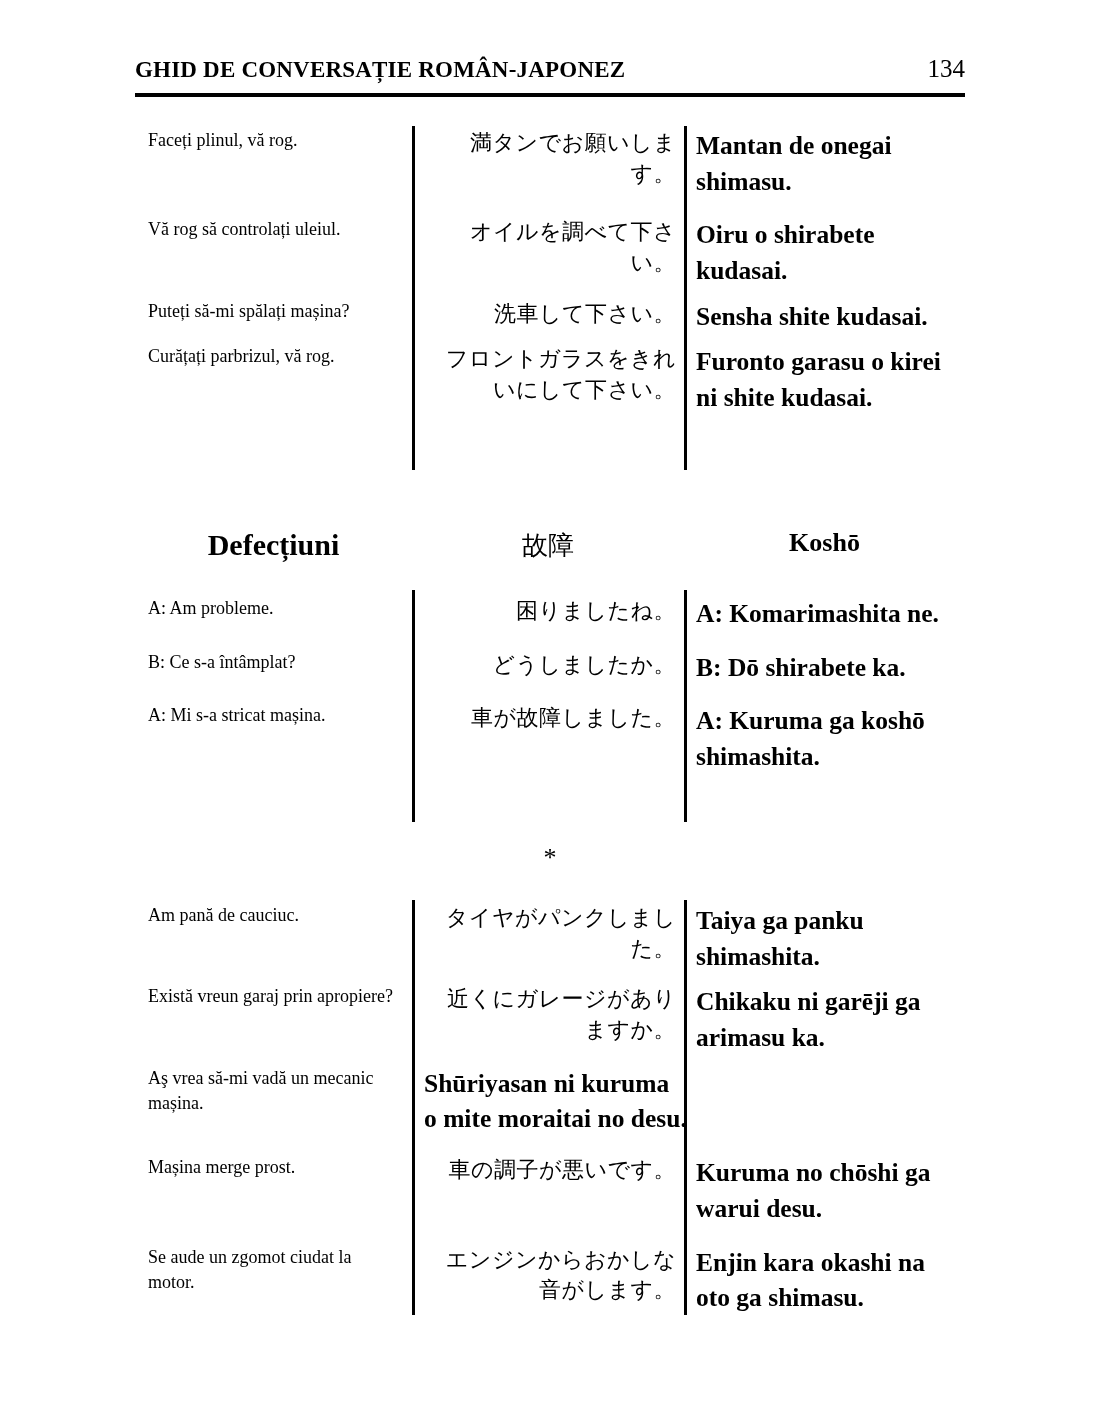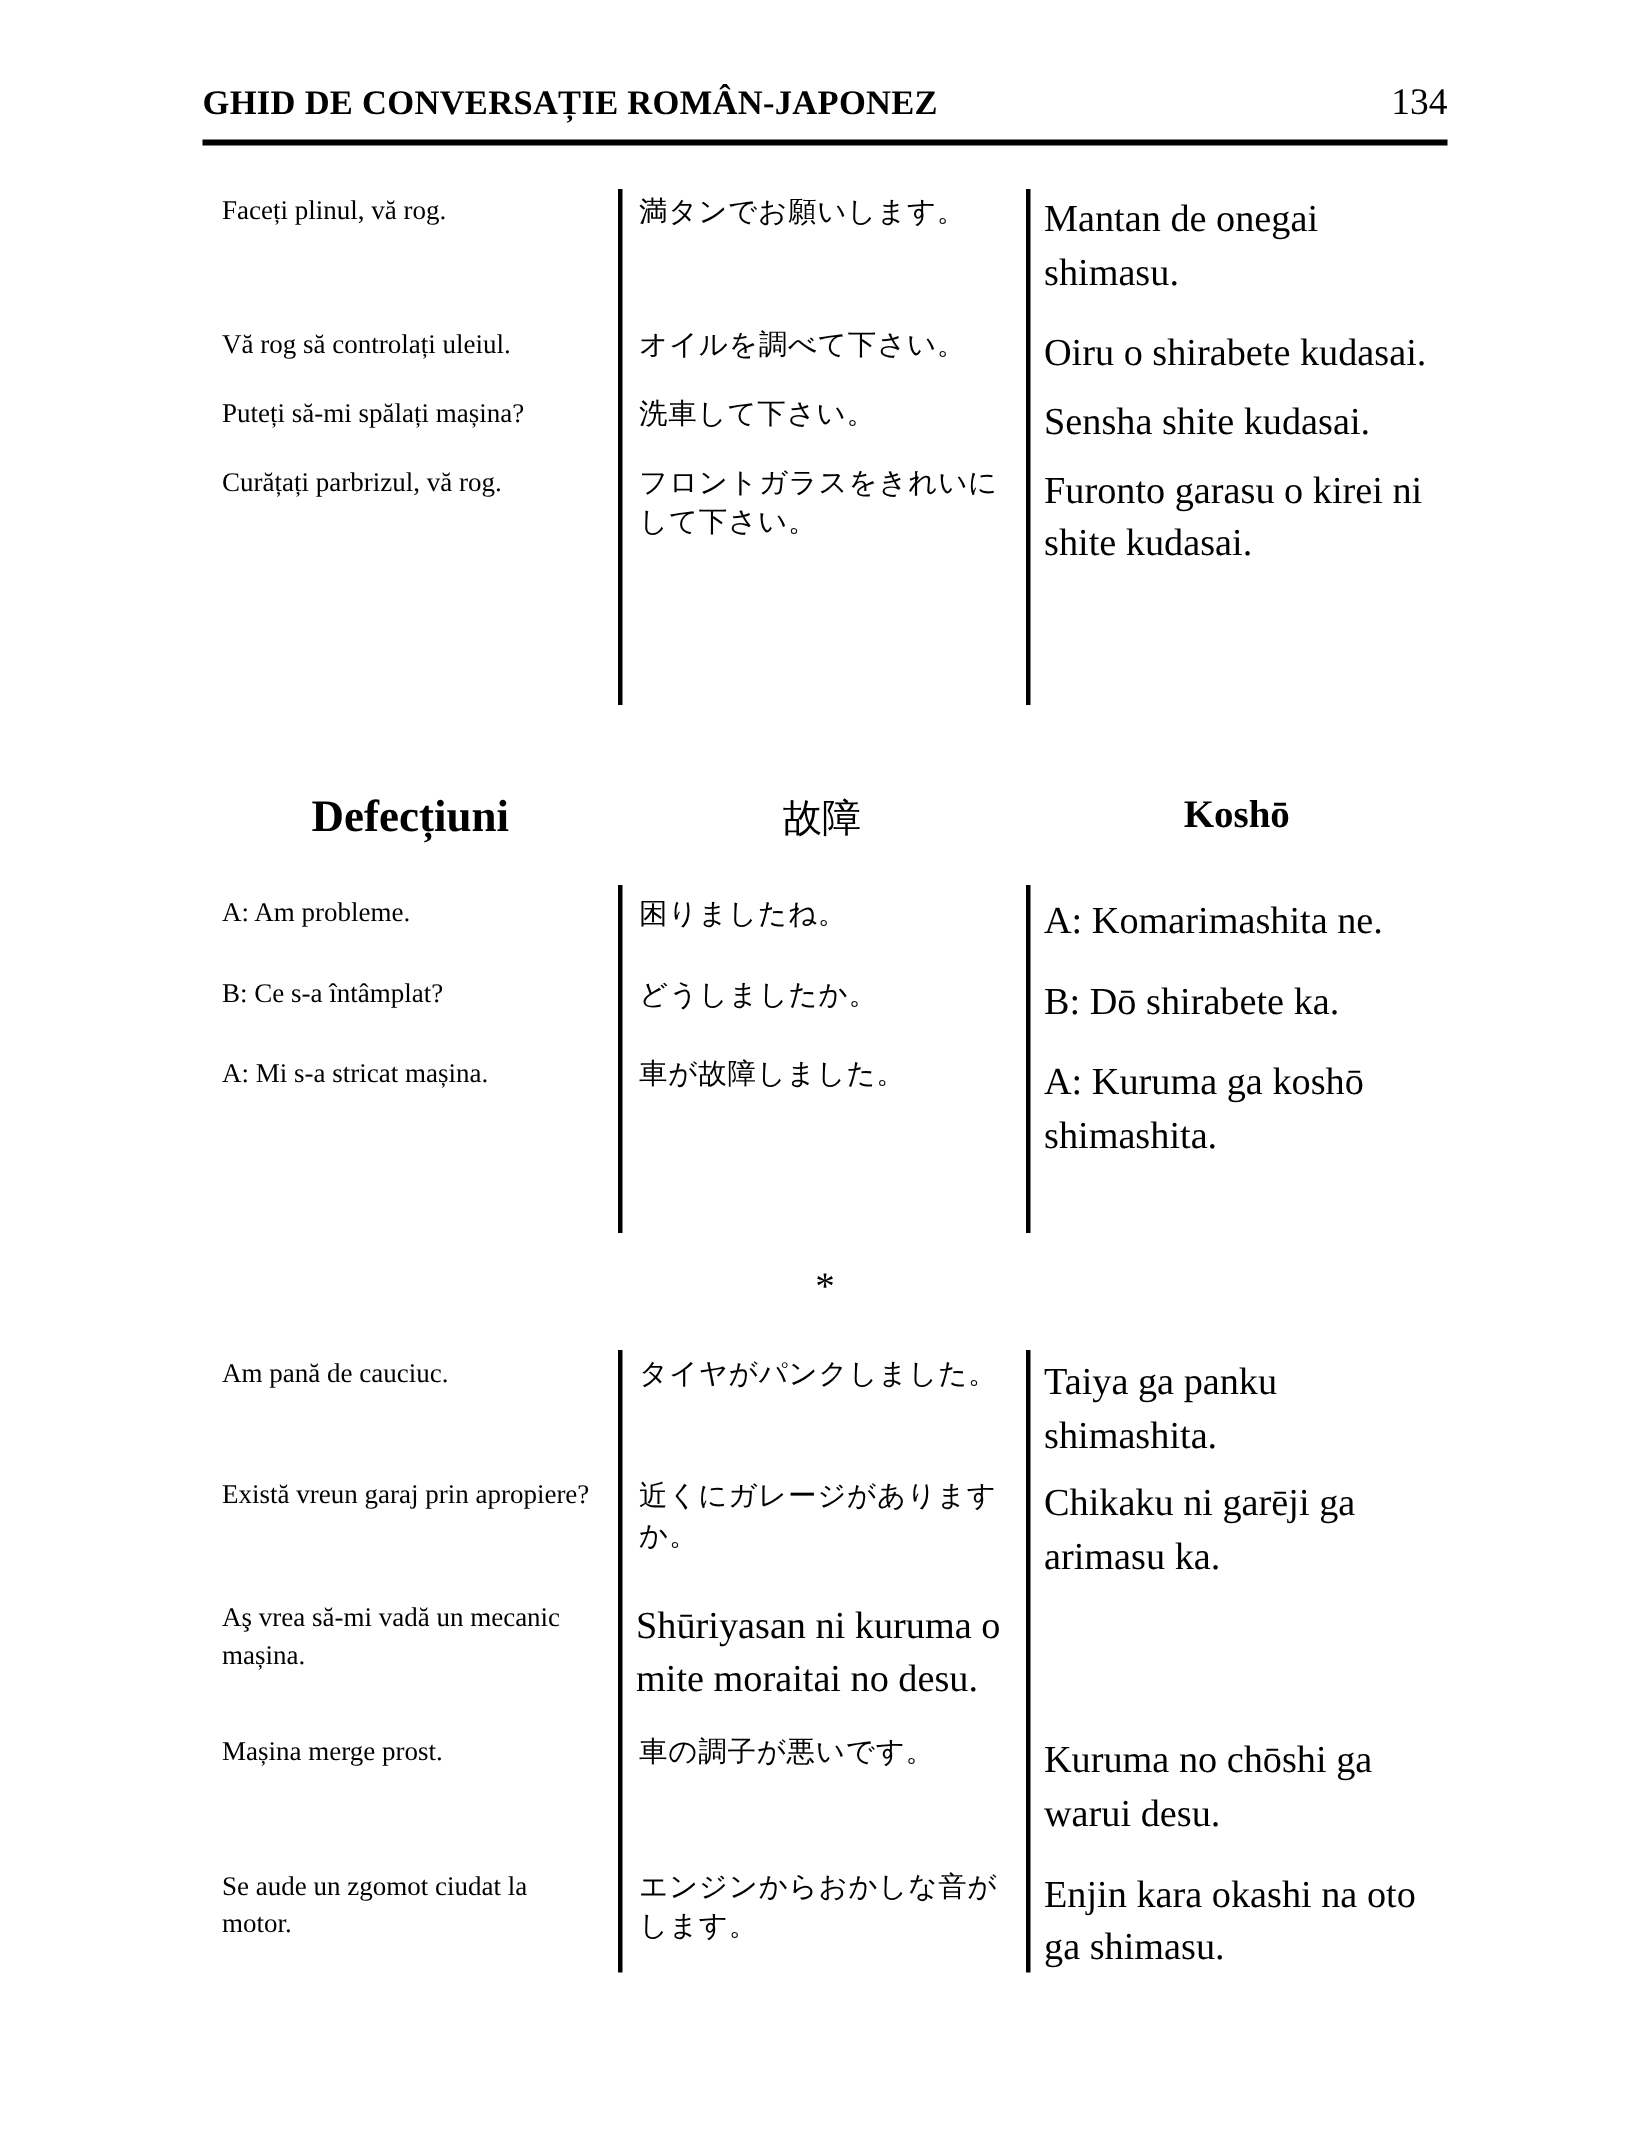--- a/index.html
+++ b/index.html
@@ -63,31 +63,33 @@
     width: 277px;
     padding: 0 10px 0 13px;
   }
   .col-jp {
     width: 272px;
     padding: 0 8px 0 14px;
   }
   .col-rj {
     width: 281px;
     padding: 0 6px 0 12px;
+    font-weight: bold;
   }
 
   .ro-text {
     font-size: 18px;
     line-height: 1.40;
   }
   .jp-text {
     font-family: "DejaVu Serif", "Liberation Serif", serif;
-    font-size: 19px;
+    font-size: 22px;
     line-height: 1.40;
     letter-spacing: 0.5px;
+    text-align: right;
   }
   .rj-text {
     font-size: 25.5px;
     line-height: 1.40;
   }
 
   
   .vrule {
     position: absolute;
     width: 3px;

